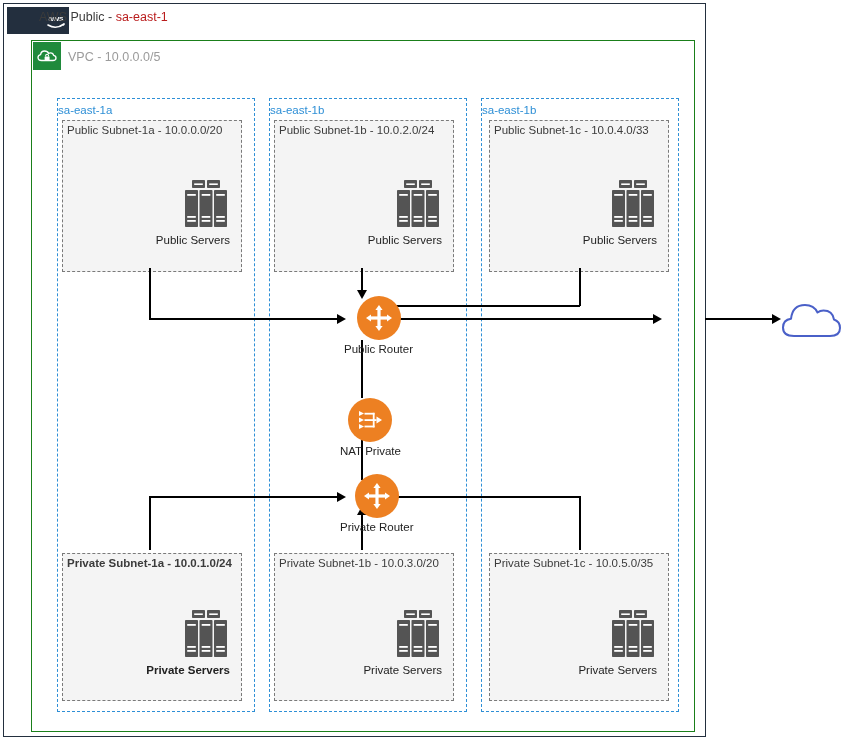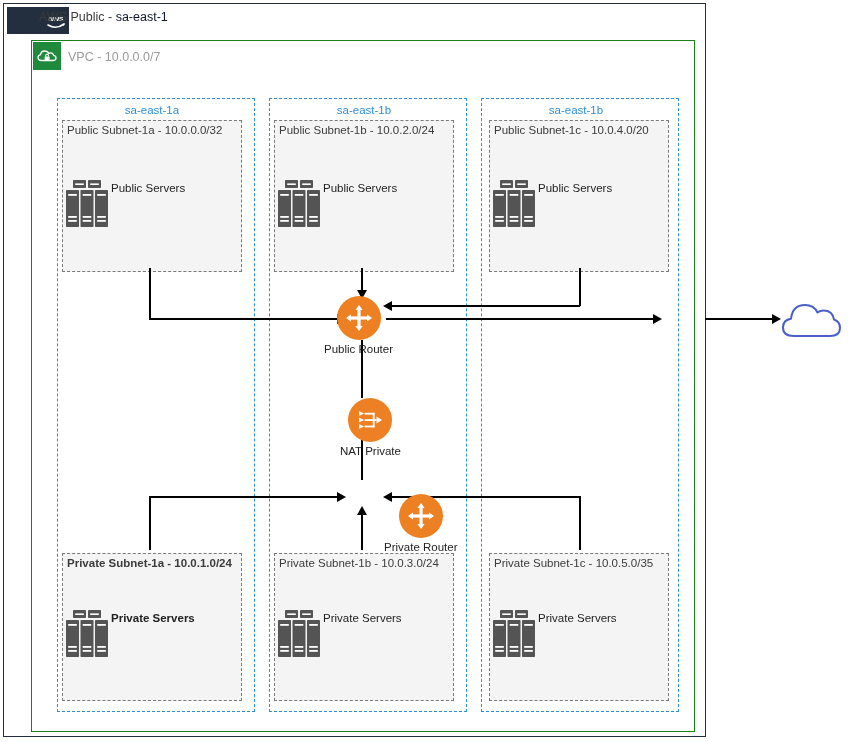--- a/index.html
+++ b/index.html
@@ -35,21 +35,21 @@
     padding-left:35px;
   }
   #aws-logo svg{display:block;}
   #aws-cloud-title{
     position:absolute;
     left:35px; top:6px;
     font-size:12.5px;
     color:#3b3b3b;
     white-space:nowrap;
   }
-  #aws-cloud-title .region{color:#0f172a;}
+  #aws-cloud-title .region{color:#b91c1c;}
 
   
   #vpc-box{
     position:absolute;
     left:27px; top:36px;
     width:664px; height:692px;
     border:1.5px solid #1a7f1a;
     box-sizing:border-box;
     background:#ffffff;
   }
@@ -71,21 +71,21 @@
   
   .az-box{
     position:absolute;
     border:1.5px dashed #2e8fd6;
     box-sizing:border-box;
     background:transparent;
   }
   .az-label{
     position:absolute;
     top:5px; left:0; right:8px;
-    text-align:center;
+    text-align:left;
     font-size:11.5px;
     color:#2e8fd6;
     white-space:nowrap;
   }
 
   
   .subnet-box{
     position:absolute;
     border:1px dashed #7a7a7a;
     box-sizing:border-box;
@@ -97,21 +97,22 @@
     font-size:11.5px;
     color:#3b3b3b;
     white-space:nowrap;
   }
 
   
   .server-group{
     position:absolute;
     left:0; right:11px;
     display:flex;
-    align-items:flex-start;
+    flex-direction:column;
+    align-items:flex-end;
   }
   .server-icon{display:block;}
   .server-caption{
     margin-top:3px;
     font-size:11.5px;
     color:#222;
     white-space:nowrap;
   }
 
   
@@ -199,37 +200,37 @@
 
       <div id="vpc-logo">
         <svg width="22" height="18" viewBox="0 0 22 18">
           <path d="M5.5 13.5 Q2 13.5 2 10.6 Q2 8.1 4.6 7.6 Q5.1 4 8.6 4 Q11.6 4 12.6 6.4
                    Q13.4 5.9 14.4 5.9 Q17.2 5.9 17.6 8.4 Q20 8.8 20 11 Q20 13.5 16.8 13.5 Z" fill="none" stroke="#ffffff" stroke-width="1.3" stroke-linejoin="round"></path>
           <rect x="8.6" y="9.4" width="5" height="3.7" rx="0.5" fill="#ffffff"></rect>
           <path d="M9.7 9.4 V8.4 Q9.7 7.3 11.1 7.3 Q12.5 7.3 12.5 8.4 V9.4" fill="none" stroke="#ffffff" stroke-width="1.1"></path>
         </svg>
       </div>
 
-      <div id="vpc-title">VPC - 10.0.0.0/7</div>
+      <div id="vpc-title">VPC - 10.0.0.0/5</div>
 
       <div class="az-box" style="left:25px; top:57px; width:198px; height:614px;">
         <div class="az-label">sa-east-1a</div>
       </div>
 
       <div class="az-box" style="left:237px; top:57px; width:198px; height:614px;">
         <div class="az-label">sa-east-1b</div>
       </div>
 
       <div class="az-box" style="left:449px; top:57px; width:198px; height:614px;">
         <div class="az-label">sa-east-1b</div>
       </div>
     </div>
 
     <div class="subnet-box" style="left:58px; top:116px; width:180px; height:152px;">
-      <div class="subnet-label">Public Subnet-1a - 10.0.0.0/32</div>
+      <div class="subnet-label">Public Subnet-1a - 10.0.0.0/20</div>
       <div class="server-group" style="top:58px;">
         <svg class="server-icon" width="48" height="52" viewBox="0 0 48 52">
           <rect x="10" y="1" width="13" height="8" rx="0.8" fill="#545454"></rect>
           <rect x="12.2" y="4.4" width="8.6" height="1.6" fill="#ffffff"></rect>
           <rect x="25" y="1" width="13" height="8" rx="0.8" fill="#545454"></rect>
           <rect x="27.2" y="4.4" width="8.6" height="1.6" fill="#ffffff"></rect>
           <rect x="3" y="11" width="13" height="37" rx="0.8" fill="#545454"></rect>
           <rect x="5.2" y="15" width="8.6" height="1.8" fill="#ffffff"></rect>
           <rect x="5.2" y="37" width="8.6" height="1.8" fill="#ffffff"></rect>
           <rect x="5.2" y="41" width="8.6" height="1.8" fill="#ffffff"></rect>
@@ -265,21 +266,21 @@
           <rect x="32" y="11" width="13" height="37" rx="0.8" fill="#545454"></rect>
           <rect x="34.2" y="15" width="8.6" height="1.8" fill="#ffffff"></rect>
           <rect x="34.2" y="37" width="8.6" height="1.8" fill="#ffffff"></rect>
           <rect x="34.2" y="41" width="8.6" height="1.8" fill="#ffffff"></rect>
         </svg>
         <div class="server-caption">Public Servers</div>
       </div>
     </div>
 
     <div class="subnet-box" style="left:485px; top:116px; width:180px; height:152px;">
-      <div class="subnet-label">Public Subnet-1c - 10.0.4.0/20</div>
+      <div class="subnet-label">Public Subnet-1c - 10.0.4.0/33</div>
       <div class="server-group" style="top:58px;">
         <svg class="server-icon" width="48" height="52" viewBox="0 0 48 52">
           <rect x="10" y="1" width="13" height="8" rx="0.8" fill="#545454"></rect>
           <rect x="12.2" y="4.4" width="8.6" height="1.6" fill="#ffffff"></rect>
           <rect x="25" y="1" width="13" height="8" rx="0.8" fill="#545454"></rect>
           <rect x="27.2" y="4.4" width="8.6" height="1.6" fill="#ffffff"></rect>
           <rect x="3" y="11" width="13" height="37" rx="0.8" fill="#545454"></rect>
           <rect x="5.2" y="15" width="8.6" height="1.8" fill="#ffffff"></rect>
           <rect x="5.2" y="37" width="8.6" height="1.8" fill="#ffffff"></rect>
           <rect x="5.2" y="41" width="8.6" height="1.8" fill="#ffffff"></rect>
@@ -315,21 +316,21 @@
           <rect x="32" y="11" width="13" height="37" rx="0.8" fill="#545454"></rect>
           <rect x="34.2" y="15" width="8.6" height="1.8" fill="#ffffff"></rect>
           <rect x="34.2" y="37" width="8.6" height="1.8" fill="#ffffff"></rect>
           <rect x="34.2" y="41" width="8.6" height="1.8" fill="#ffffff"></rect>
         </svg>
         <div class="server-caption">Private Servers</div>
       </div>
     </div>
 
     <div class="subnet-box" style="left:270px; top:549px; width:180px; height:148px;">
-      <div class="subnet-label">Private Subnet-1b - 10.0.3.0/24</div>
+      <div class="subnet-label">Private Subnet-1b - 10.0.3.0/20</div>
       <div class="server-group" style="top:55px;">
         <svg class="server-icon" width="48" height="52" viewBox="0 0 48 52">
           <rect x="10" y="1" width="13" height="8" rx="0.8" fill="#545454"></rect>
           <rect x="12.2" y="4.4" width="8.6" height="1.6" fill="#ffffff"></rect>
           <rect x="25" y="1" width="13" height="8" rx="0.8" fill="#545454"></rect>
           <rect x="27.2" y="4.4" width="8.6" height="1.6" fill="#ffffff"></rect>
           <rect x="3" y="11" width="13" height="37" rx="0.8" fill="#545454"></rect>
           <rect x="5.2" y="15" width="8.6" height="1.8" fill="#ffffff"></rect>
           <rect x="5.2" y="37" width="8.6" height="1.8" fill="#ffffff"></rect>
           <rect x="5.2" y="41" width="8.6" height="1.8" fill="#ffffff"></rect>
@@ -398,21 +399,21 @@
   <div class="line h" style="left:149px; top:496px; width:194px;"></div>
   <div class="arrow right" style="left:337px; top:492px;"></div>
 
   <div class="line v" style="left:361px; top:512px; height:38px;"></div>
   <div class="arrow up" style="left:357px; top:506px;"></div>
 
   <div class="line v" style="left:579px; top:496px; height:54px;"></div>
   <div class="line h" style="left:388px; top:496px; width:192px;"></div>
   <div class="arrow left" style="left:383px; top:492px;"></div>
 
-  <div class="node" style="left:324px; top:296px;">
+  <div class="node" style="left:344px; top:296px;">
     <div class="node-circle">
       <svg width="30" height="30" viewBox="0 0 30 30">
         <rect x="13.4" y="5" width="3.2" height="20" fill="#ffffff"></rect>
         <rect x="5" y="13.4" width="20" height="3.2" fill="#ffffff"></rect>
         <path d="M15 2 L18.6 7 L11.4 7 Z" fill="#ffffff"></path>
         <path d="M15 28 L18.6 23 L11.4 23 Z" fill="#ffffff"></path>
         <path d="M2 15 L7 11.4 L7 18.6 Z" fill="#ffffff"></path>
         <path d="M28 15 L23 11.4 L23 18.6 Z" fill="#ffffff"></path>
       </svg>
     </div>
@@ -428,21 +429,21 @@
         <rect x="8.5" y="6.8" width="10" height="1.8" fill="#ffffff"></rect>
         <rect x="8.5" y="13.2" width="12" height="1.8" fill="#ffffff"></rect>
         <rect x="8.5" y="19.6" width="10" height="1.8" fill="#ffffff"></rect>
         <rect x="16.8" y="6.8" width="1.8" height="14.6" fill="#ffffff"></rect>
         <path d="M26 14.1 L20.5 10.6 L20.5 17.6 Z" fill="#ffffff"></path>
       </svg>
     </div>
     <div class="node-caption">NAT Private</div>
   </div>
 
-  <div class="node" style="left:340px; top:494px;margin-left:44px;">
+  <div class="node" style="left:340px; top:474px;">
     <div class="node-circle">
       <svg width="30" height="30" viewBox="0 0 30 30">
         <rect x="13.4" y="5" width="3.2" height="20" fill="#ffffff"></rect>
         <rect x="5" y="13.4" width="20" height="3.2" fill="#ffffff"></rect>
         <path d="M15 2 L18.6 7 L11.4 7 Z" fill="#ffffff"></path>
         <path d="M15 28 L18.6 23 L11.4 23 Z" fill="#ffffff"></path>
         <path d="M2 15 L7 11.4 L7 18.6 Z" fill="#ffffff"></path>
         <path d="M28 15 L23 11.4 L23 18.6 Z" fill="#ffffff"></path>
       </svg>
     </div>

